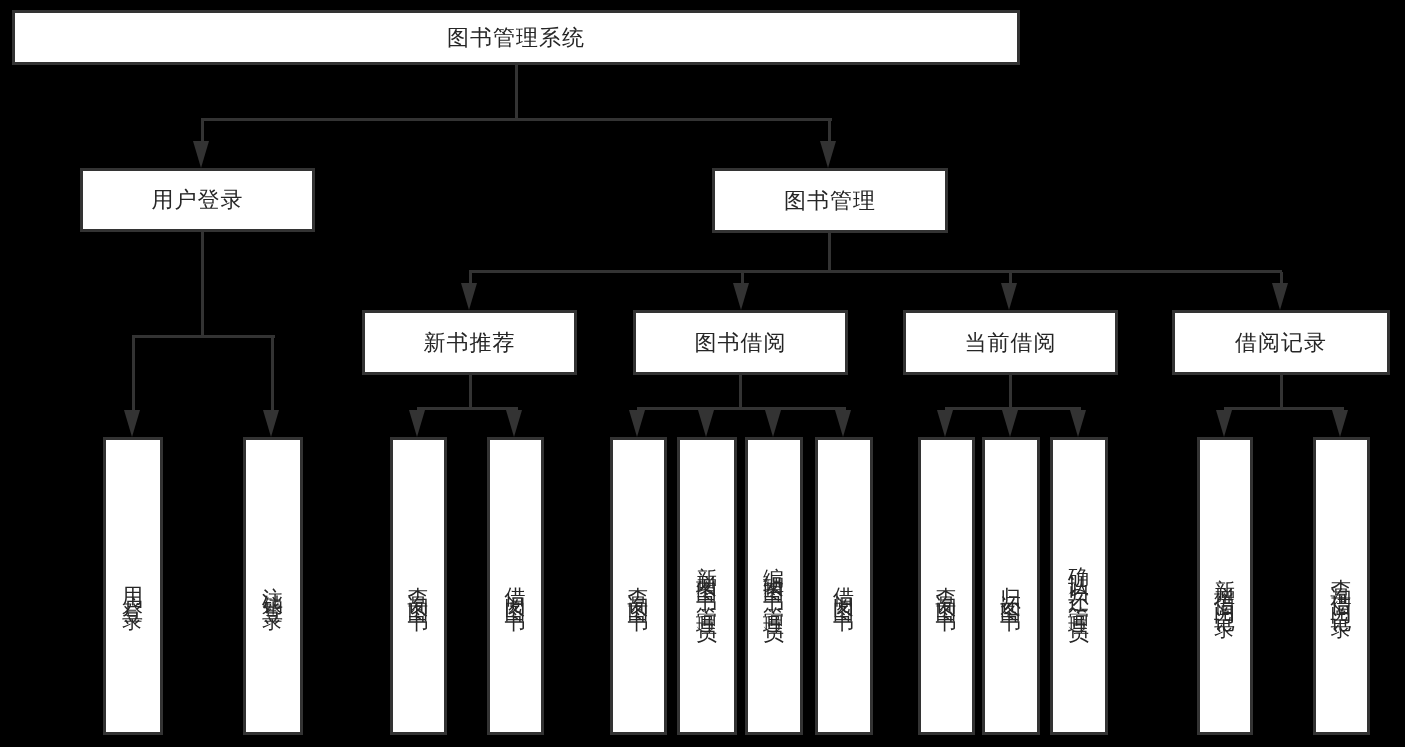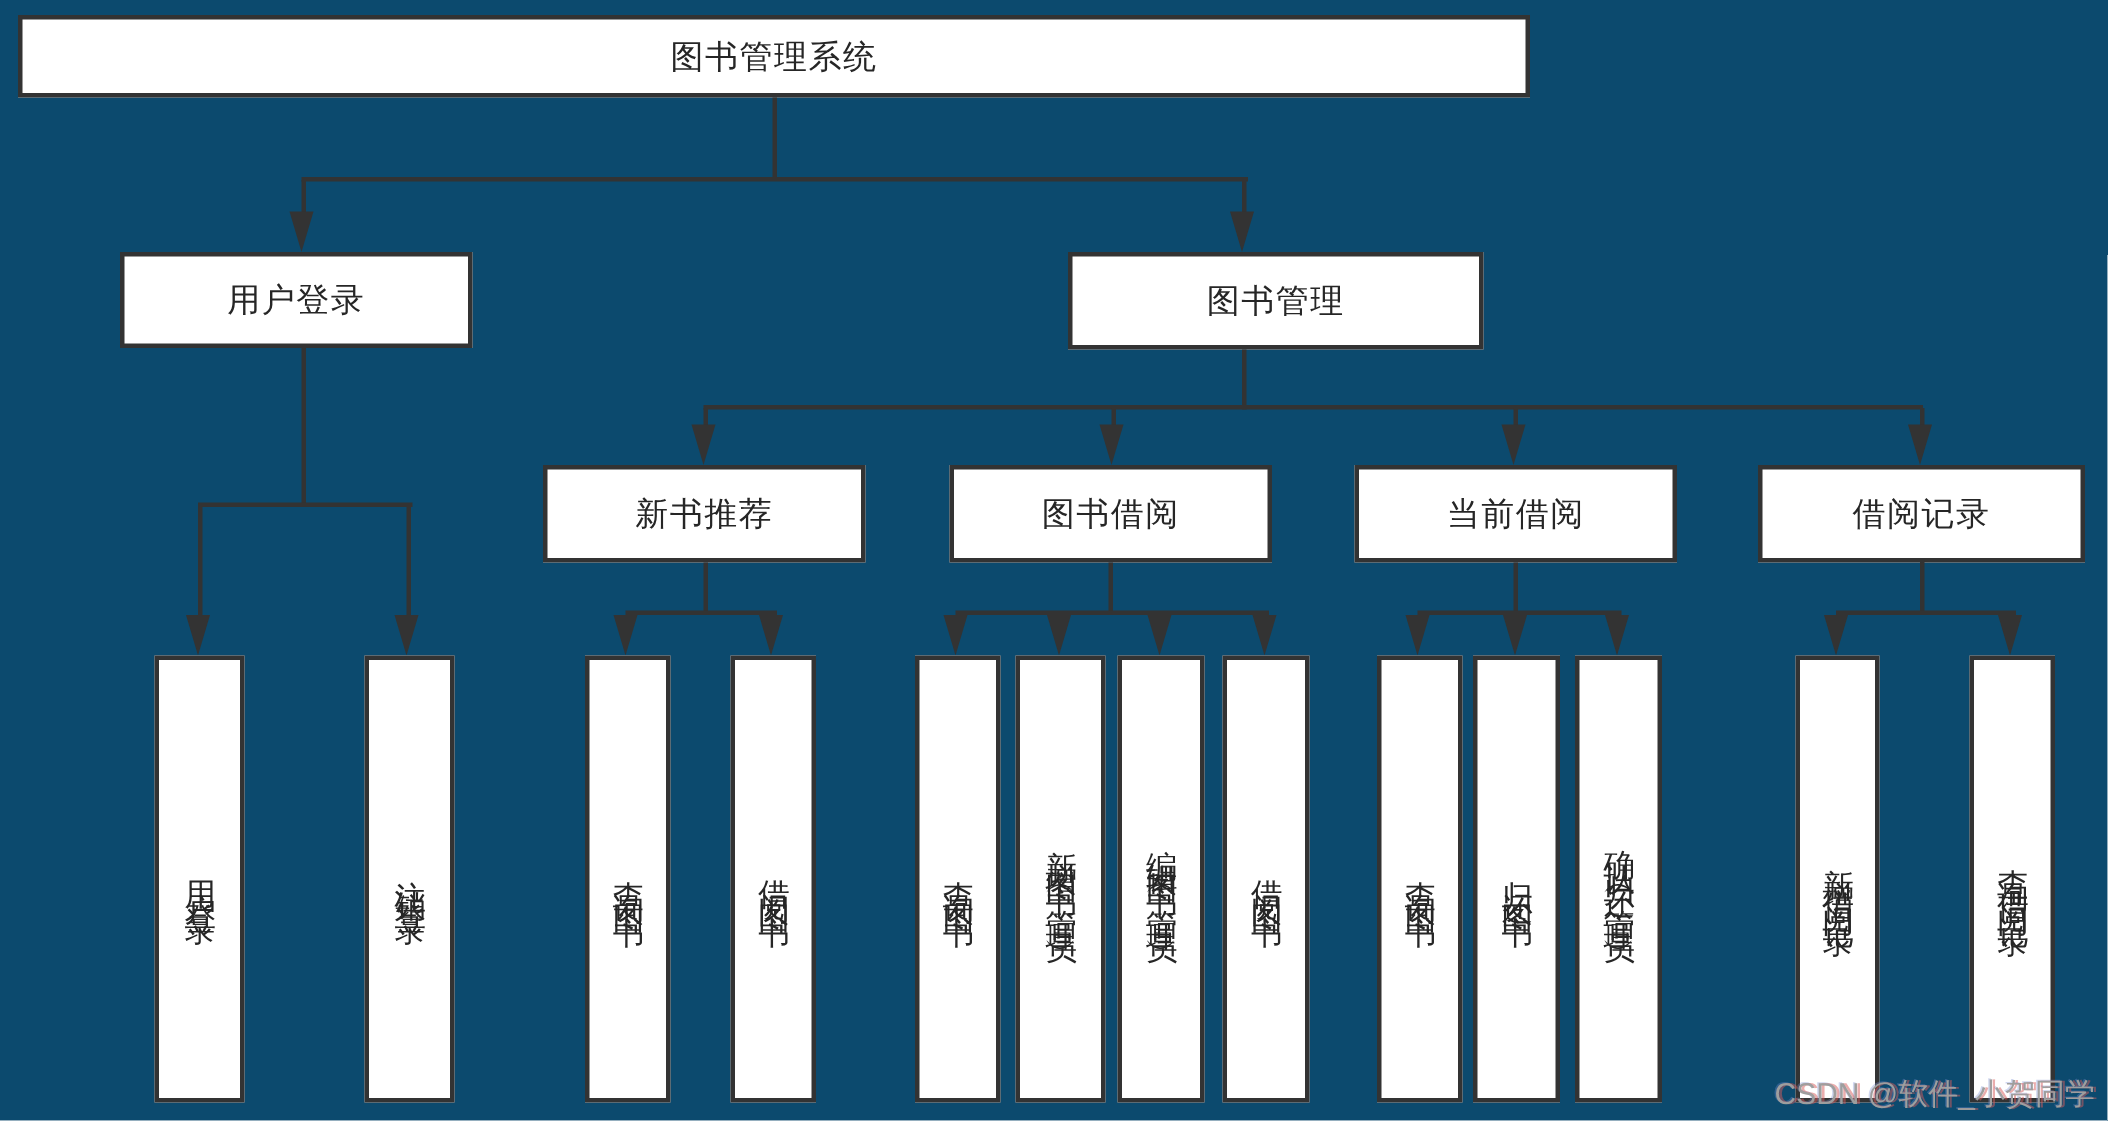--- a/index.html
+++ b/index.html
@@ -1,17 +1,17 @@
 <!DOCTYPE html>
 <html><head>
 <meta charset="utf-8">
 <style>
   html,body{margin:0;padding:0;background:#ffffff;}
   #canvas{
-    position:relative;width:1405px;height:747px;background:#0c4a6e;
+    position:relative;width:1405px;height:747px;background:#000000;
     font-family:"Liberation Sans","DejaVu Sans",sans-serif;overflow:hidden;
   }
   .box{
     position:absolute;box-sizing:border-box;border:3px solid #333333;
     background:#ffffff;display:flex;align-items:center;justify-content:center;
     color:#262626;
   }
   .hbox{font-size:22px;letter-spacing:1px;}
   .leaf{top:437px;height:298px;}
   .leaf span{
@@ -43,21 +43,21 @@
   <div class="vl" style="left:515px;top:65px;height:53px;"></div>
   <div class="hl" style="left:201px;top:118px;width:631px;"></div>
   <div class="vl" style="left:201px;top:120px;height:24px;"></div>
   <div class="ar" style="left:193px;top:141px;"></div>
   <div class="vl" style="left:828px;top:120px;height:24px;"></div>
   <div class="ar" style="left:820px;top:141px;"></div>
 
   <div class="box hbox" style="left:80px;top:168px;width:235px;height:64px;">
     <span>用户登录</span>
   </div>
-  <div class="box hbox" style="left:712px;top:168px;width:277px;height:65px;">
+  <div class="box hbox" style="left:712px;top:168px;width:236px;height:65px;">
     <span>图书管理</span>
   </div>
 
   <div class="vl" style="left:201px;top:232px;height:106px;"></div>
   <div class="hl" style="left:132px;top:335px;width:143px;"></div>
   <div class="vl" style="left:132px;top:338px;height:72px;"></div>
   <div class="ar" style="left:124px;top:410px;"></div>
   <div class="vl" style="left:271px;top:338px;height:72px;"></div>
   <div class="ar" style="left:263px;top:410px;"></div>
 
@@ -145,15 +145,14 @@
     <span>确认归还（管理员）</span>
   </div>
 
   <div class="box leaf" style="left:1197px;width:56px;">
     <span>新增借阅记录</span>
   </div>
   <div class="box leaf" style="left:1313px;width:57px;">
     <span>查询借阅记录</span>
   </div>
 
-  <div id="watermark">CSDN @软件_小贺同学</div>
 
 </div>
 
 </body></html>

